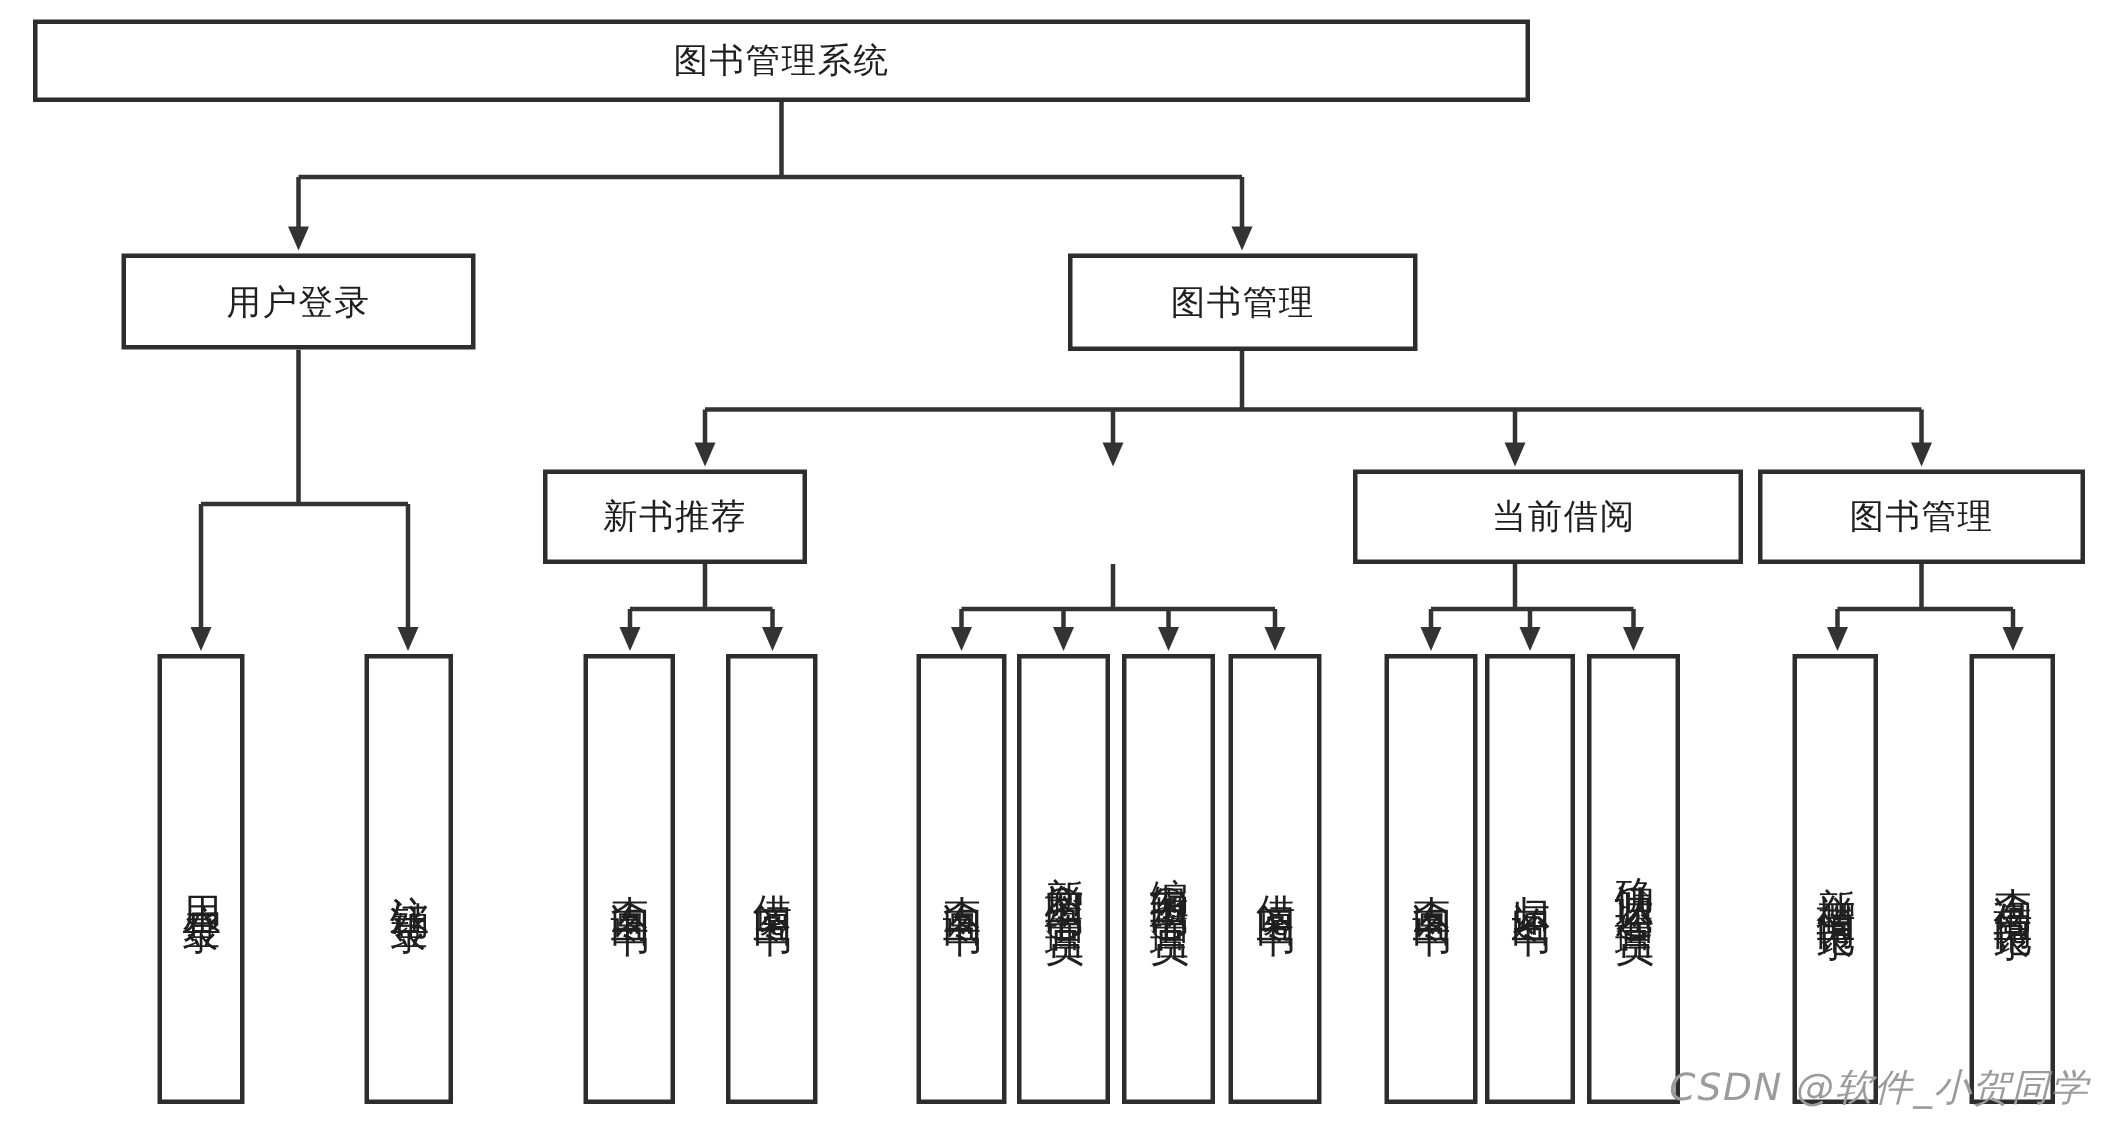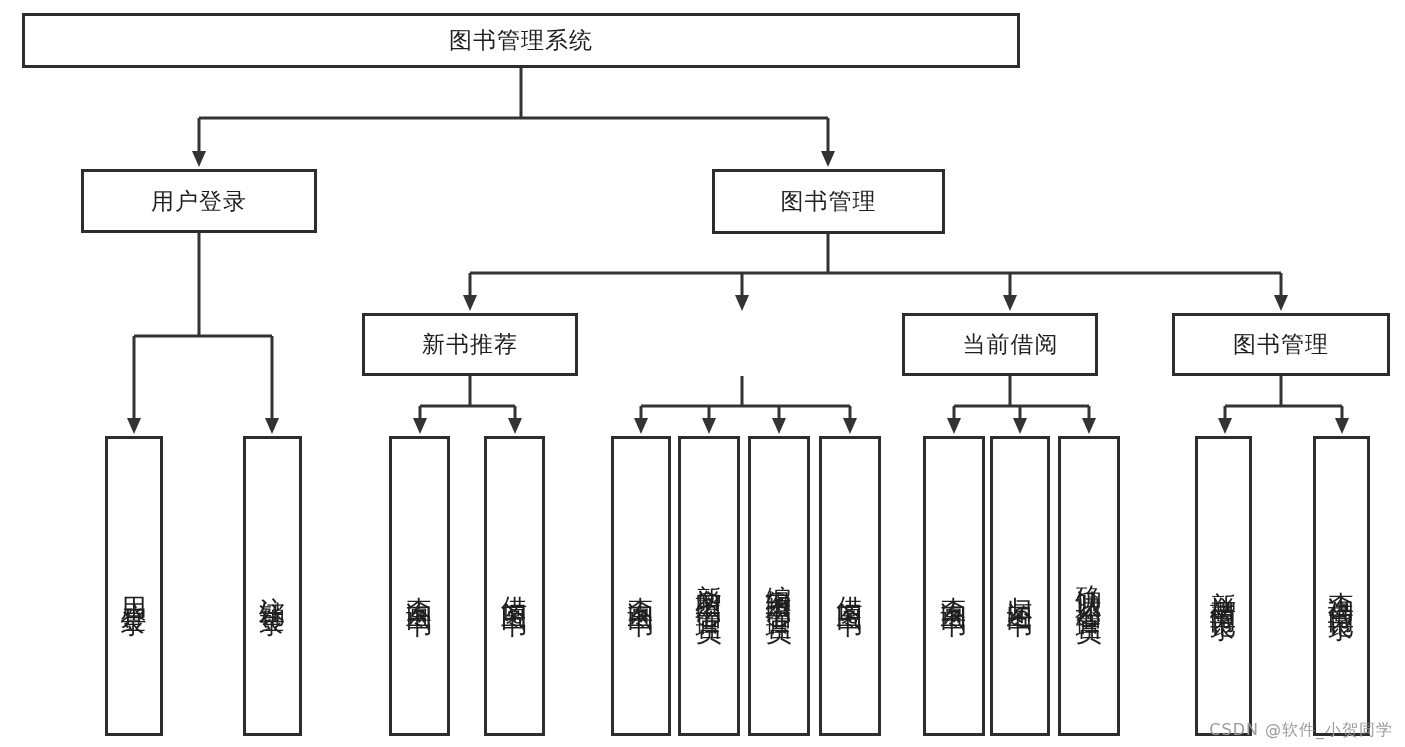--- a/index.html
+++ b/index.html
@@ -24,24 +24,25 @@
   .leaf{font-size:26px;}
   .leaf .vtext{
     writing-mode:vertical-rl;
     text-orientation:mixed;
     letter-spacing:5px;
     line-height:1;
   }
   .watermark{
     position:absolute;
     right:12px;bottom:6px;
-    font-size:16px;
+    font-size:25px;
     color:#9b9b9b;
     letter-spacing:1px;
     white-space:nowrap;
+    font-style:italic;
   }
 </style>
 </head>
 <body>
 
 <div class="stage">
 
   <svg class="wires" width="1405" height="747" viewBox="0 0 1405 747" xmlns="http://www.w3.org/2000/svg">
     <g stroke="#333333" stroke-width="3" fill="none">
 
@@ -86,24 +87,24 @@
     <span>图书管理系统</span>
   </div>
 
   <div class="node h-node" style="left:81px;top:169px;width:236px;height:64px;">
     <span>用户登录</span>
   </div>
   <div class="node h-node" style="left:712px;top:169px;width:233px;height:65px;">
     <span>图书管理</span>
   </div>
 
-  <div class="node h-node" style="left:362px;top:313px;width:216px;height:63px;">
+  <div class="node h-node" style="left:362px;top:313px;width:176px;height:63px;">
     <span>新书推荐</span>
   </div>
-  <div class="node h-node" style="left:902px;top:313px;width:196px;height:63px;padding-left:21px;">
+  <div class="node h-node" style="left:902px;top:313px;width:260px;height:63px;padding-left:21px;">
     <span>当前借阅</span>
   </div>
   <div class="node h-node" style="left:1172px;top:313px;width:218px;height:63px;">
     <span>图书管理</span>
   </div>
 
   <div class="node leaf" style="left:105px;top:436px;width:58px;height:300px;">
     <span class="vtext">用户登录</span>
   </div>
   <div class="node leaf" style="left:243px;top:436px;width:59px;height:300px;">

